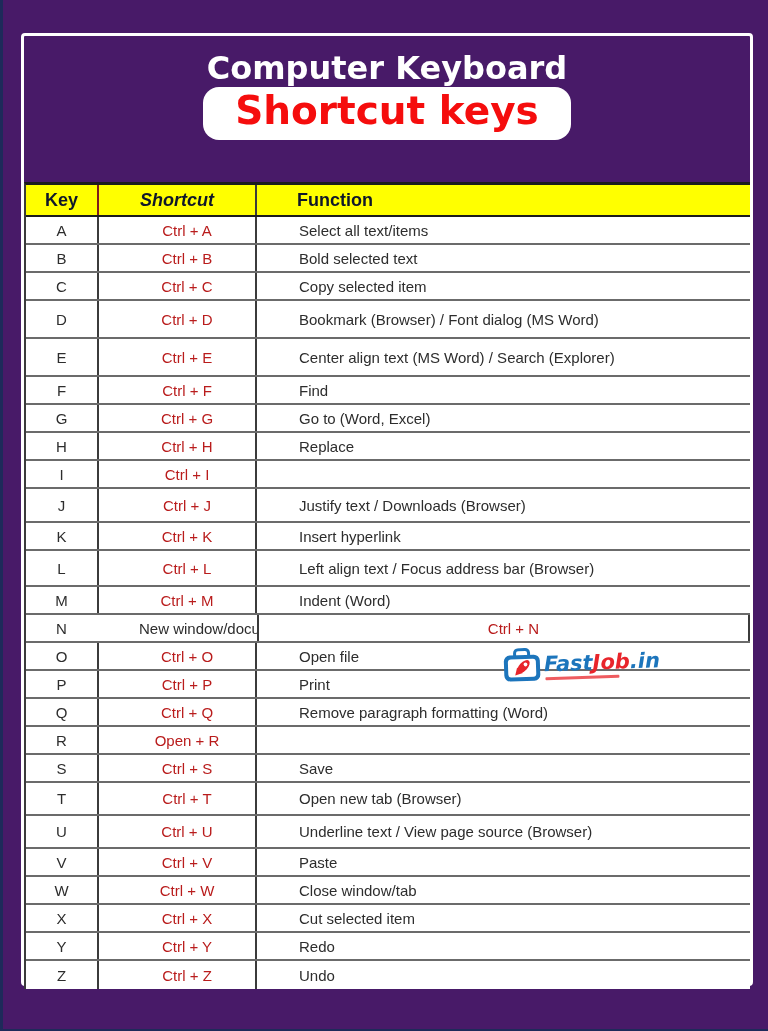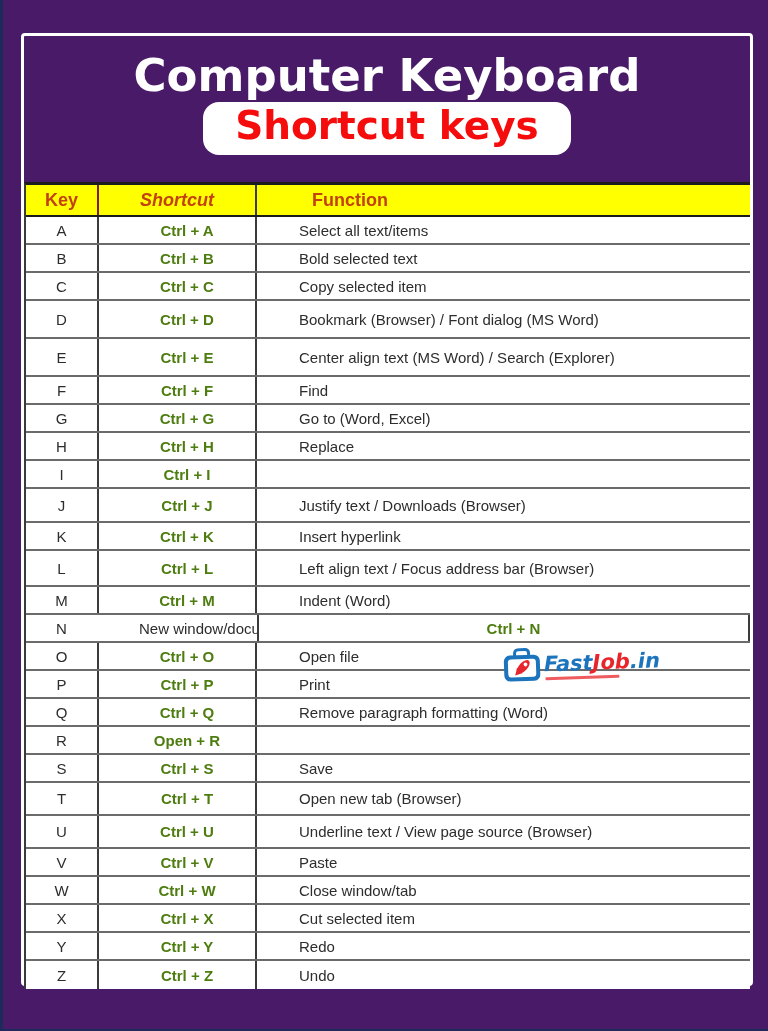--- a/index.html
+++ b/index.html
@@ -19,21 +19,21 @@
     border:3px solid #ffffff; border-radius:4px;
     box-sizing:border-box;
     background:#481a68;
   }
 
   .title-area { height:146px; text-align:center; }
   .main-title {
     margin:0; padding-top:13px;
     color:#ffffff;
     font-family:"DejaVu Sans", sans-serif;
-    font-weight:800; font-size:45px;
+    font-weight:800; font-size:32px;
     letter-spacing:0px;
   }
   .badge {
     display:inline-block;
     background:#ffffff;
     border-radius:16px;
     padding:1px 32px 7px 32px;
   }
   .badge-text {
     color:#f50d0d;
@@ -49,25 +49,25 @@
   }
   .thead {
     display:grid; grid-template-columns:71px 160px 1fr;
     background:#ffff00;
     height:30px;
     border-bottom:2px solid #1c1c1c;
     box-sizing:content-box;
   }
   .hcell {
     display:flex; align-items:center;
-    font-weight:bold; font-size:18px; color:#c2410c;
+    font-weight:bold; font-size:18px; color:#0f172a;
   }
   .hcell.c-key      { justify-content:center; }
   .hcell.c-shortcut { justify-content:center; border-left:2px solid #7f1d1d; border-right:2px solid #3b3b3b;font-style:italic; }
-  .hcell.c-function { padding-left:55px; }
+  .hcell.c-function { padding-left:40px; }
 
   .trow {
     display:grid; grid-template-columns:71px 160px 1fr;
     border-bottom:2px solid #6b6b6b;
     height:28px;
     box-sizing:border-box;
     background:#ffffff;
   }
   
   .trow:nth-child(4), .trow:nth-child(5) { height:38px; }
@@ -75,21 +75,21 @@
   .trow:nth-child(12) { height:36px; }
   .trow:nth-child(20), .trow:nth-child(21) { height:33px; }
   .trow:last-child { border-bottom:none; }
 
   .cell {
     display:flex; align-items:center;
     font-size:15px; color:#2d2d2d;
     overflow:hidden; white-space:nowrap;
   }
   .cell.c-key      { justify-content:center; }
-  .cell.c-shortcut { justify-content:center; font-weight:bold; color:#4d7c0f;
+  .cell.c-shortcut { justify-content:center; font-weight:normal; color:#b91c1c;
                      border-left:2px solid #3b3b3b; border-right:2px solid #3b3b3b;padding-left:20px; }
   .cell.c-function { padding-left:42px; }
 
   .logo {
     position:absolute; left:503px; top:646px;
     display:flex; align-items:center;
     transform:rotate(-2deg);
   }
   .logo-text {
     font-family:"DejaVu Sans", sans-serif;

